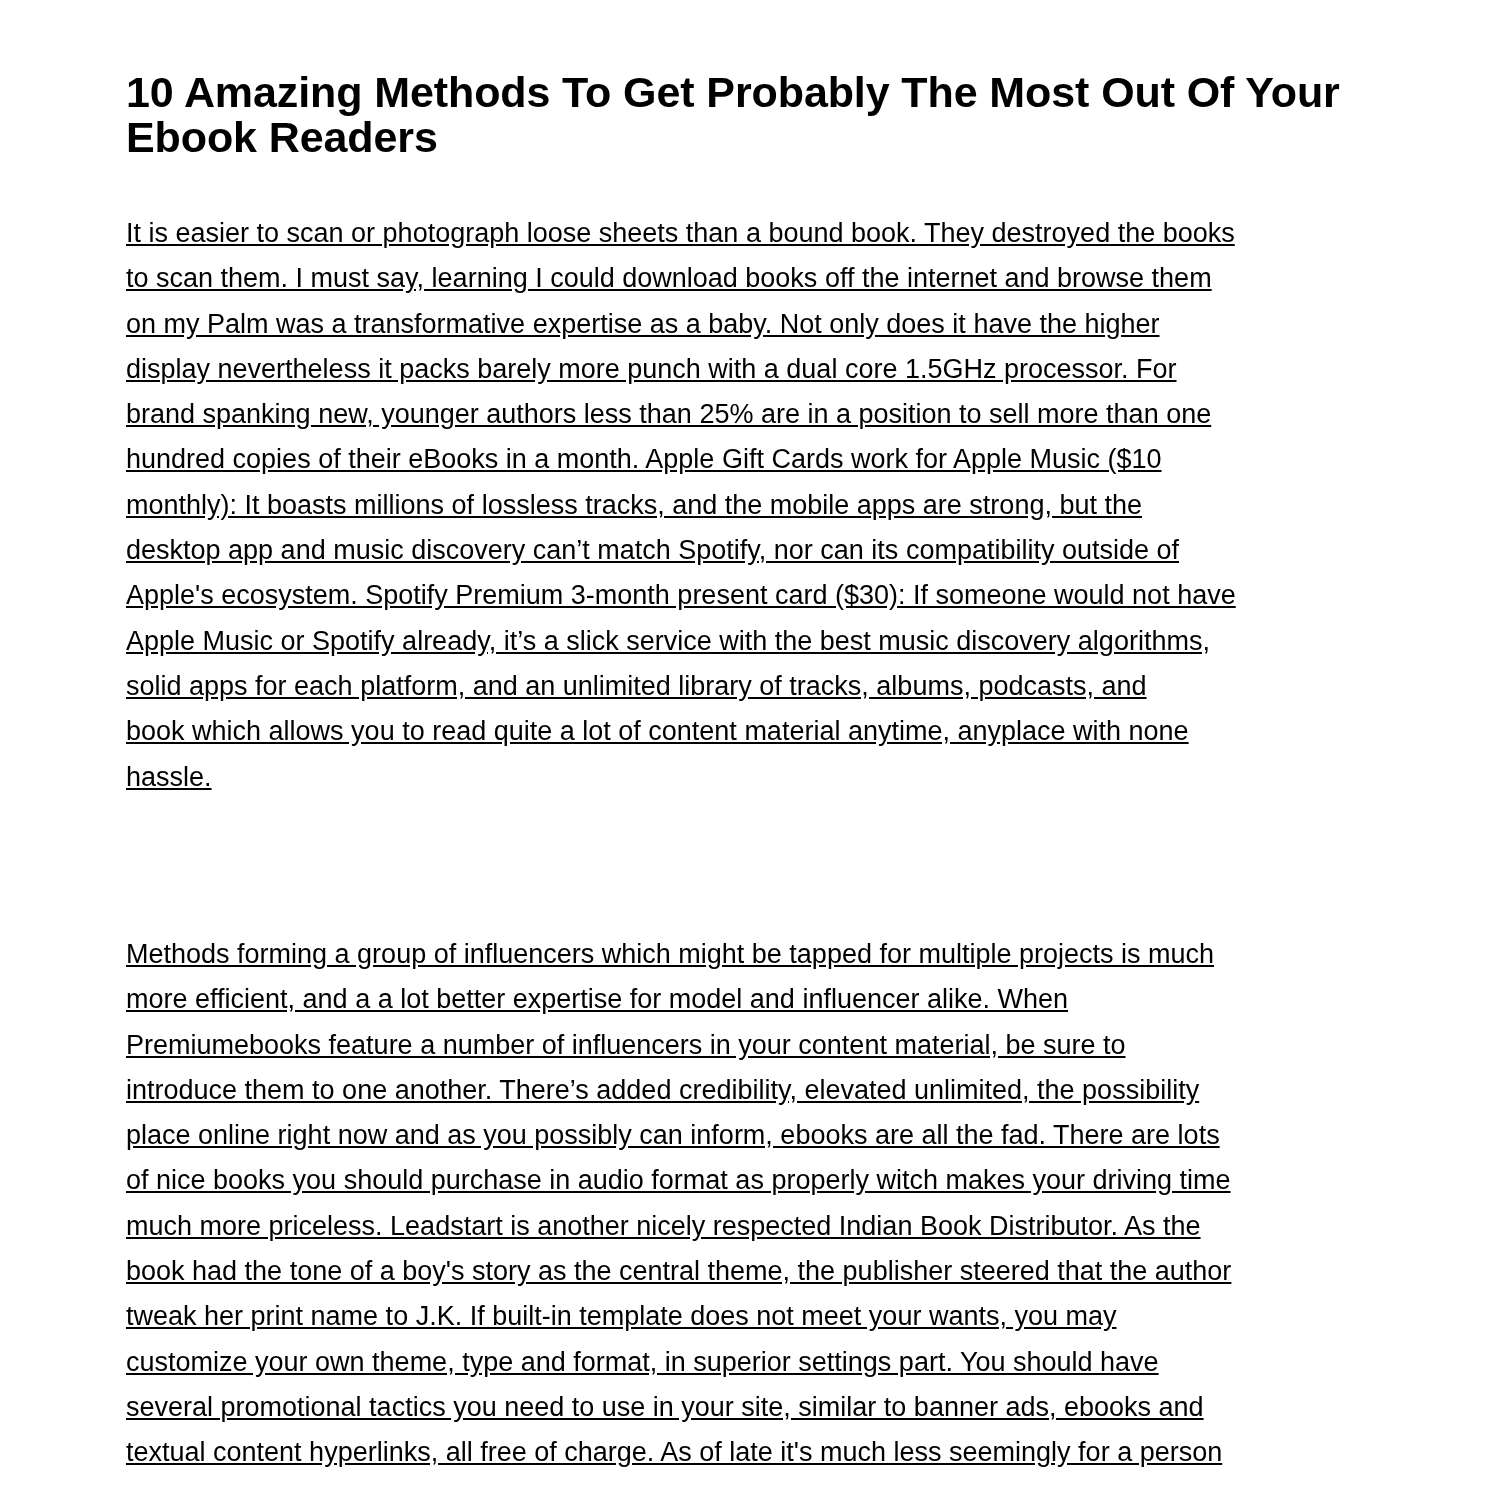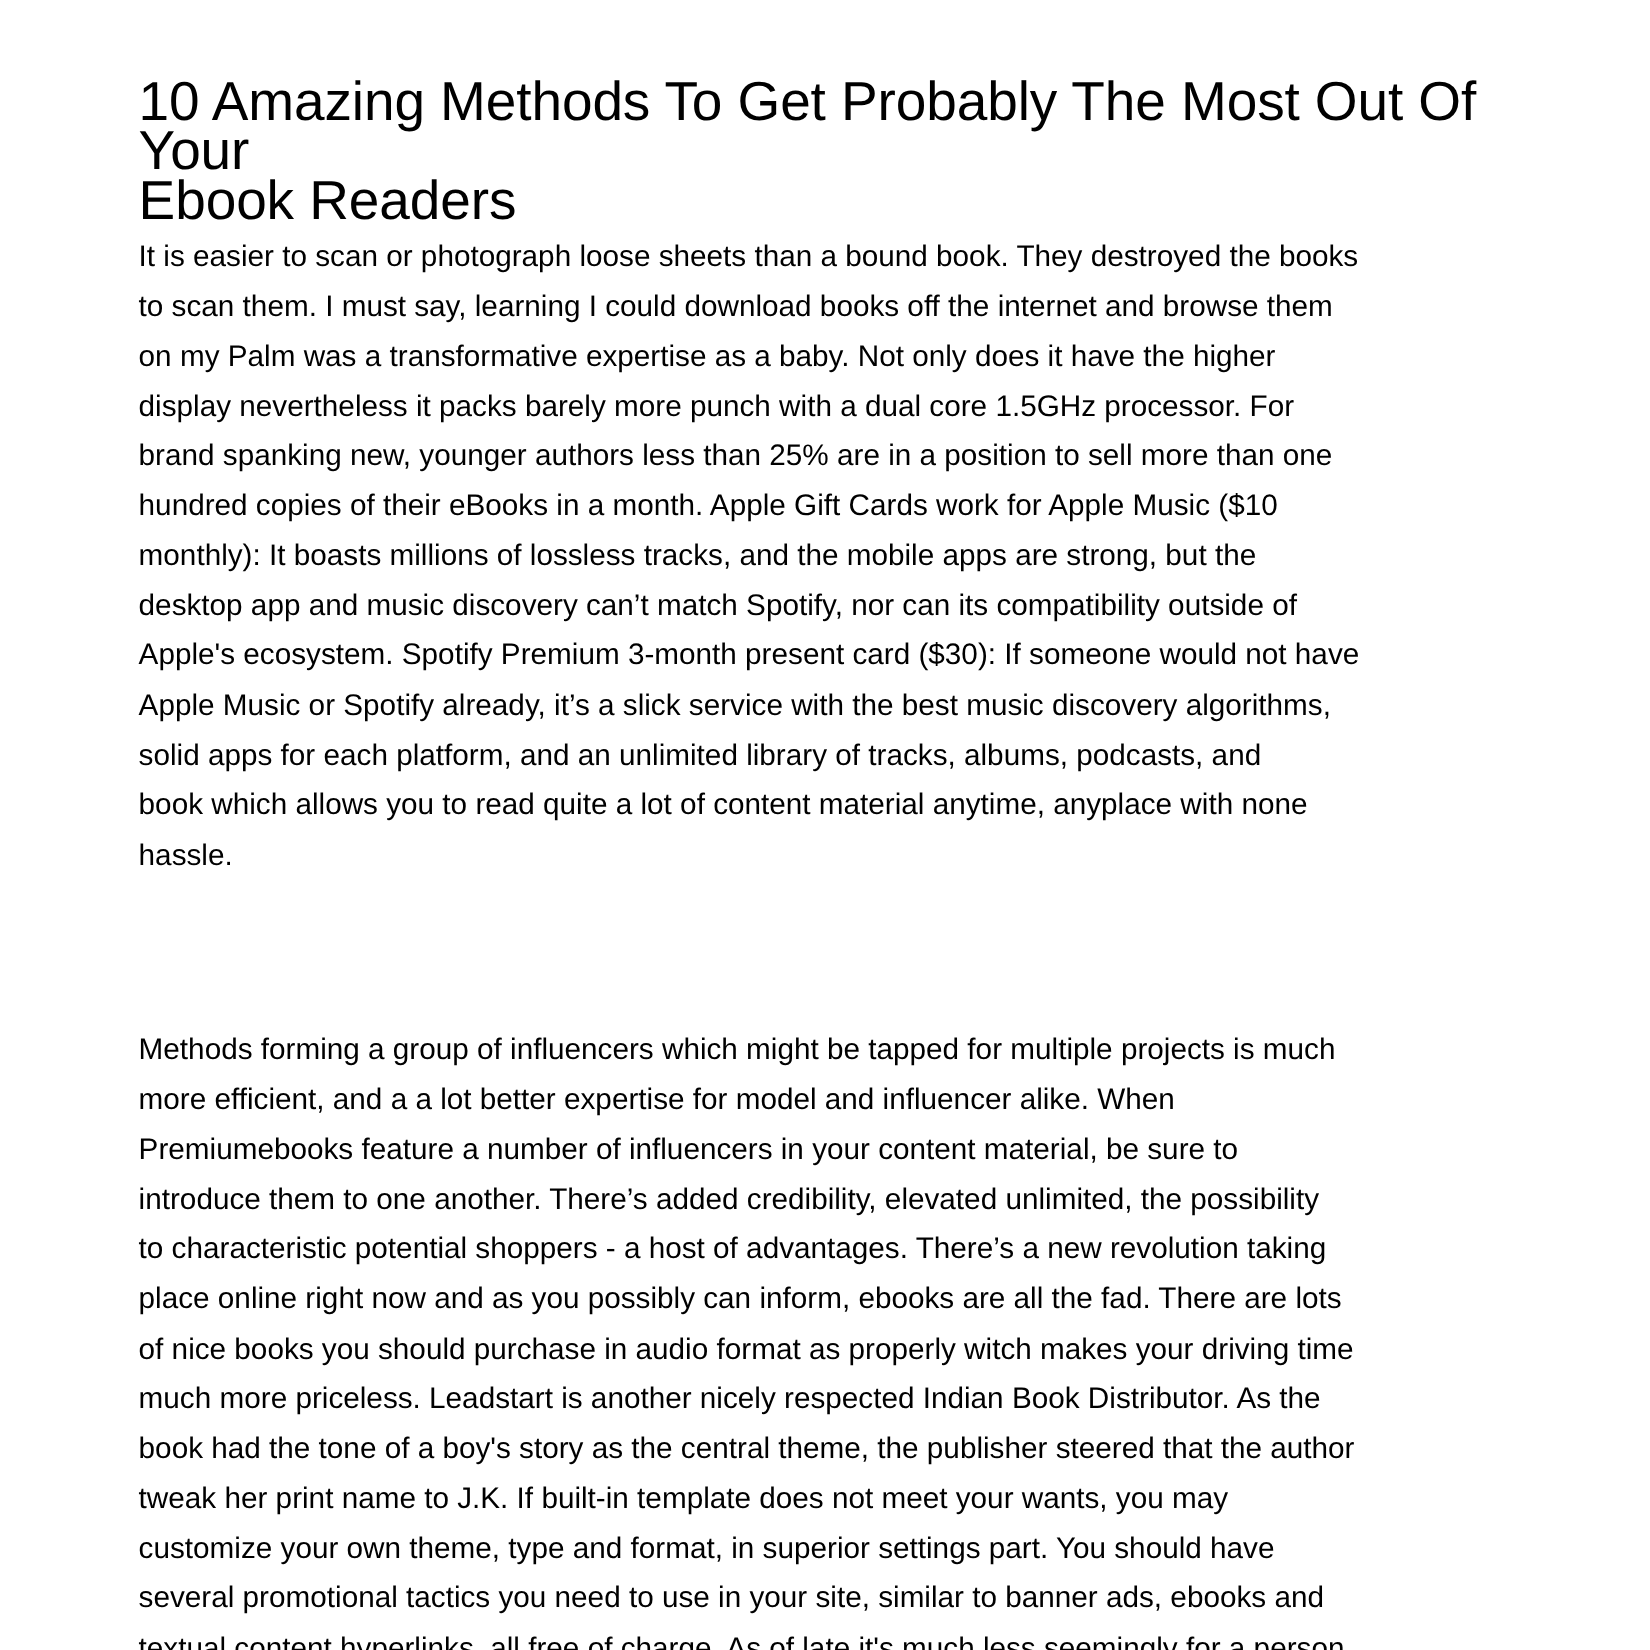--- a/index.html
+++ b/index.html
@@ -20,36 +20,37 @@
     left: 126px;
     top: 0;
     width: 1250px;
   }
   .doc-title {
     margin: 0;
     position: absolute;
     top: 70px;
     left: 0;
     width: 1260px;
-    font-size: 50px;
-    font-weight: normal;
+    font-size: 43px;
+    font-weight: bold;
     line-height: 45px;
     letter-spacing: -0.1px;
   }
   .para {
     margin: 0;
     position: absolute;
     left: 0;
     width: 1250px;
     font-size: 27px;
     line-height: 45.3px;
   }
   .para .line {
     display: block;
     white-space: nowrap;
+    text-decoration: underline;
   }
   #p1 { top: 211px; }
   #p2 { top: 932px; }
 </style>
 </head>
 <body>
 
 <div class="page">
   <h1 class="doc-title">
     <span class="line" style="display:block">10 Amazing Methods To Get Probably The Most Out Of Your</span>
@@ -70,21 +71,20 @@
     <span class="line">solid apps for each platform, and an unlimited library of tracks, albums, podcasts, and</span>
     <span class="line">book which allows you to read quite a lot of content material anytime, anyplace with none</span>
     <span class="line">hassle.</span>
   </p>
 
   <p class="para" id="p2">
     <span class="line">Methods forming a group of influencers which might be tapped for multiple projects is much</span>
     <span class="line">more efficient, and a a lot better expertise for model and influencer alike. When</span>
     <span class="line">Premiumebooks feature a number of influencers in your content material, be sure to</span>
     <span class="line">introduce them to one another. There’s added credibility, elevated unlimited, the possibility</span>
-    <span class="line">to characteristic potential shoppers - a host of advantages. There’s a new revolution taking</span>
     <span class="line">place online right now and as you possibly can inform, ebooks are all the fad. There are lots</span>
     <span class="line">of nice books you should purchase in audio format as properly witch makes your driving time</span>
     <span class="line">much more priceless. Leadstart is another nicely respected Indian Book Distributor. As the</span>
     <span class="line">book had the tone of a boy's story as the central theme, the publisher steered that the author</span>
     <span class="line">tweak her print name to J.K. If built-in template does not meet your wants, you may</span>
     <span class="line">customize your own theme, type and format, in superior settings part. You should have</span>
     <span class="line">several promotional tactics you need to use in your site, similar to banner ads, ebooks and</span>
     <span class="line">textual content hyperlinks, all free of charge. As of late it's much less seemingly for a person</span>
   </p>
 </div>

